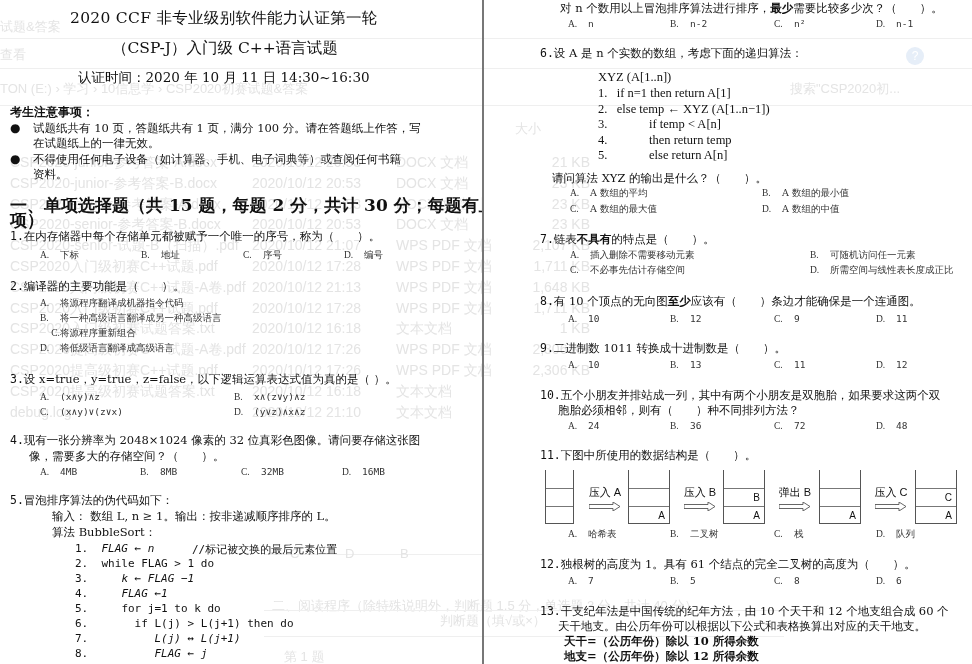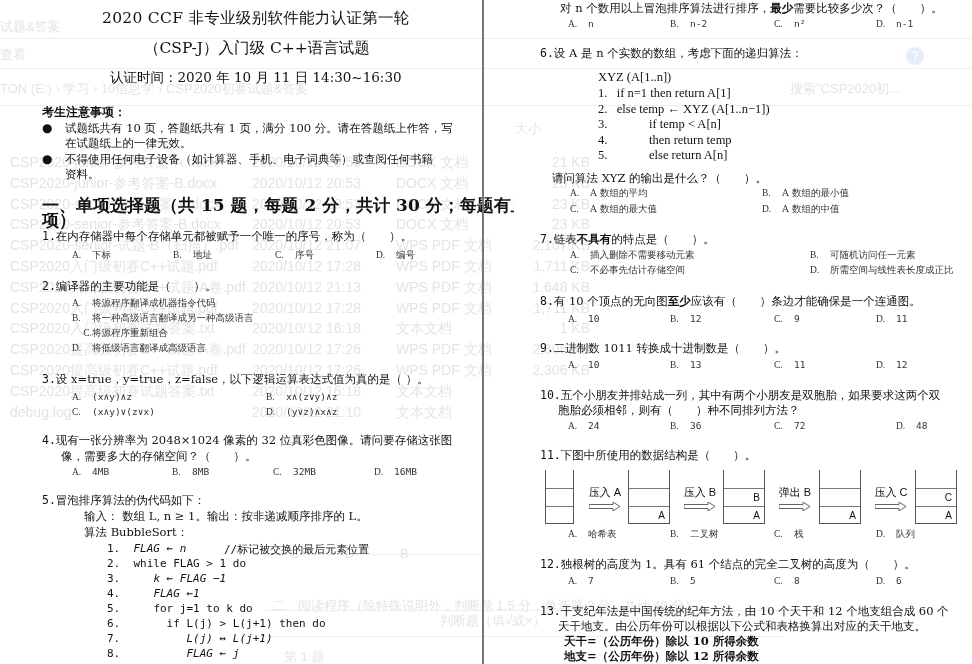--- a/index.html
+++ b/index.html
@@ -5,21 +5,21 @@
   * { box-sizing: border-box; margin: 0; padding: 0; }
   html, body { width: 972px; height: 664px; overflow: hidden; background: #ffffff; }
   body { position: relative; font-family: "DejaVu Serif", "Liberation Serif", serif; color: #111; }
 
   
   .ghost { position: absolute; inset: 0; color: #e4e4e4; font-family: "Liberation Sans", "DejaVu Sans", sans-serif; pointer-events: none; }
   .ghost .g { position: absolute; white-space: nowrap; }
   .ghost .gl { position: absolute; background: #efefef; }
 
   .page { position: absolute; top: 0; height: 664px; overflow: hidden; }
-  .page.left { left: 0; width: 482px; margin-left: 32px; }
+  .page.left { left: 0; width: 482px; }
   .page.right { left: 484px; width: 584px; }
   .divider { position: absolute; left: 482px; top: 0; width: 1.5px; height: 664px; background: #777; }
 
   .mono { font-family: "DejaVu Sans Mono", "Liberation Mono", monospace; }
   .abs { position: absolute; white-space: nowrap; }
 
   .title1 { font-size: 15.5px; letter-spacing: 0.3px; }
   .title2 { font-size: 15.5px; }
   .title3 { font-size: 13.5px; }
   .notice-head { font-weight: bold; font-size: 12px; }
@@ -245,21 +245,21 @@
   <div class="abs opt" style="left:290px;top:359px;"><span class="k">C.</span><span class="mono">11</span></div>
   <div class="abs opt" style="left:392px;top:359px;"><span class="k">D.</span><span class="mono">12</span></div>
 
   <div class="abs q" style="left:56px;top:388px;">
     <span class="mono">10.</span><span>五个小朋友并排站成一列，其中有两个小朋友是双胞胎，如果要求这两个双</span>
   </div>
   <div class="abs q" style="left:74px;top:403px;">胞胎必须相邻，则有（　　）种不同排列方法？</div>
   <div class="abs opt" style="left:84px;top:420px;"><span class="k">A.</span><span class="mono">24</span></div>
   <div class="abs opt" style="left:186px;top:420px;"><span class="k">B.</span><span class="mono">36</span></div>
   <div class="abs opt" style="left:290px;top:420px;"><span class="k">C.</span><span class="mono">72</span></div>
-  <div class="abs opt" style="left:392px;top:420px;margin-left:20px;"><span class="k">D.</span><span class="mono">48</span></div>
+  <div class="abs opt" style="left:392px;top:420px;"><span class="k">D.</span><span class="mono">48</span></div>
 
   <div class="abs q" style="left:56px;top:448px;">
     <span class="mono">11.</span><span>下图中所使用的数据结构是（　　）。</span>
   </div>
   <div>
 
     <div class="stack" style="left:61px;top:470px;width:29px;">
       <div class="row" style="top:18px;"></div>
         <div class="row" style="top:36px;height:18px;"></div>
     </div>

